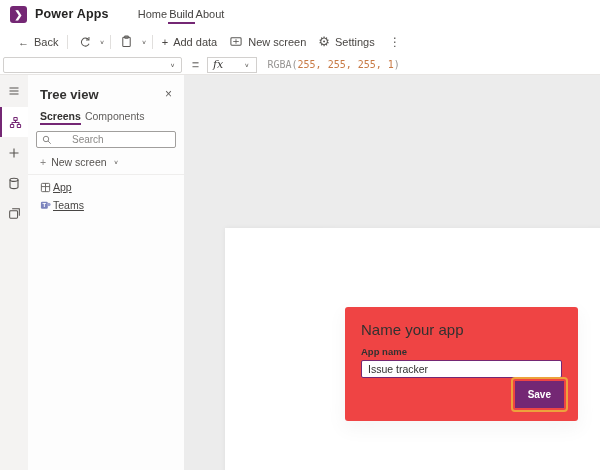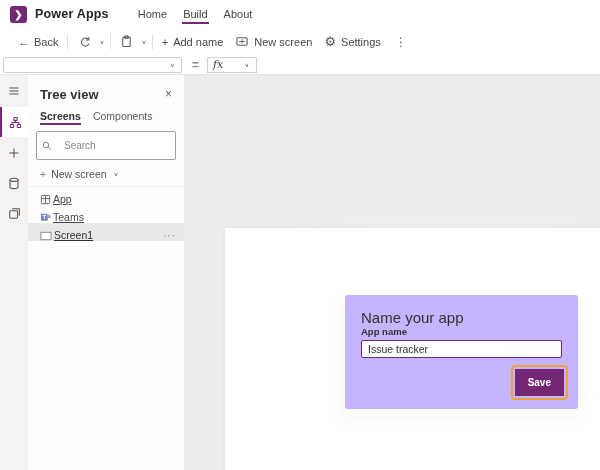--- a/index.html
+++ b/index.html
@@ -4,21 +4,21 @@
 <style>
   * { box-sizing: border-box; margin: 0; padding: 0; }
   html,body { width:600px; height:470px; }
   body { font-family: "Liberation Sans", sans-serif; background:#fff; overflow:hidden; }
   .stage { position:relative; width:600px; height:470px; background:#fff; overflow:hidden; }
 
   
   .topbar { position:absolute; left:0; top:0; width:600px; height:28px; background:#fff; display:flex; align-items:center; }
   .logo { width:17px; height:17px; border-radius:3px; background:#742774; margin-left:10px; display:flex; align-items:center; justify-content:center; color:#fff; font-size:10px; font-weight:bold; }
   .brand { margin-left:8px; font-size:12.5px; font-weight:bold; color:#252423; letter-spacing:.2px; }
-  .topnav { display:flex; margin-left:28px; gap:14px; }
+  .topnav { display:flex; margin-left:28px; }
   .topnav .nav-item { font-size:11px; color:#484644; position:relative; padding:7px 1px; cursor:pointer; }
   .topnav .nav-item.active { color:#3b3a39;text-align:right; }
   .topnav .nav-item.active::after { content:""; position:absolute; left:0; right:0; bottom:3px; height:2px; background:#742774; }
 
   
   .toolbar { position:absolute; left:0; top:28px; width:600px; height:27px; background:#fff; display:flex; align-items:center; padding-left:12px; color:#494643; font-size:11px; }
   .tb-item { display:flex; align-items:center; gap:5px; padding:0 6px; height:27px; cursor:pointer; white-space:nowrap; }
   .tb-sep { width:1px; height:14px; background:#e1dfdd; margin:0 3px; }
   .chev { font-size:7px; color:#6b6966; transform:scaleY(.8); cursor:pointer; padding:0 2px; }
   .tb-icon { display:inline-flex; width:14px; height:14px; align-items:center; justify-content:center; }
@@ -44,43 +44,43 @@
   .rail-item { width:28px; height:28px; display:flex; align-items:center; justify-content:center; cursor:pointer; margin-top:2px; }
   .rail-item svg { stroke:#55524f; fill:none; stroke-width:1.1; }
   .rail-item.active { background:#fff; border-left:2px solid #742774; height:30px; }
   .rail-item.active svg { stroke:#742774; }
 
   
   .panel { position:absolute; left:28px; top:0; width:156px; height:395px; background:#fdfdfd; }
   .panel-head { display:flex; align-items:flex-start; justify-content:space-between; padding:12px 10px 0 12px; }
   .panel-title { font-size:13px; font-weight:bold; color:#323130; }
   .panel-close { font-size:12px; color:#605e5c; cursor:pointer; padding:0 2px; }
-  .panel-tabs { display:flex; gap:12px; padding:8px 0 0 12px; }
+  .panel-tabs { display:flex; gap:4px; padding:8px 0 0 12px; }
   .ptab { font-size:10.5px; color:#605e5c; padding-bottom:3px; position:relative; cursor:pointer; }
   .ptab.active { color:#323130; font-weight:bold; }
   .ptab.active::after { content:""; position:absolute; left:0; right:0; bottom:0; height:2px; background:#742774; }
-  .search-box { margin:6px 8px 0 8px; height:29px; border:1px solid #a19f9d; border-radius:2px; background:#fff; display:flex; align-items:center; padding:0 5px; gap:12px; }
+  .search-box { margin:6px 8px 0 8px; height:17px; border:1px solid #a19f9d; border-radius:2px; background:#fff; display:flex; align-items:center; padding:0 5px; gap:20px; }
   .search-box input { border:none; outline:none; width:100%; font-size:10px; color:#323130; font-family:"Liberation Sans", sans-serif; background:transparent; }
   .search-box input::placeholder { color:#8a8886; }
   .new-screen { display:flex; align-items:center; gap:5px; padding:8px 0 6px 12px; font-size:10.5px; color:#55524f; cursor:pointer; border-bottom:1px solid #efeeed; }
   .tree-list { }
   .tree-row { display:flex; align-items:flex-end; gap:2px; height:18px; padding-left:12px; font-size:10.5px; color:#484644; cursor:pointer; position:relative;text-decoration:underline; }
   .tree-row.selected { background:#e9e8e7; color:#323130; }
   .tree-row .row-more { position:absolute; right:8px; color:#8a8886; font-size:10px; letter-spacing:1px; cursor:pointer; }
   .tree-row svg { flex:0 0 auto; }
 
   
   .workspace { position:absolute; left:184px; top:0; width:416px; height:395px; background:#ececec; }
   .screen1 { position:absolute; left:41px; top:153px; width:380px; height:250px; background:#fff; box-shadow:0 0 5px rgba(0,0,0,0.06); }
 
   
-  .dialog { position:absolute; left:161px; top:220px; width:233px; height:114px; background:#c4b5fd; border-radius:3px;
+  .dialog { position:absolute; left:161px; top:232px; width:233px; height:114px; background:#ef4444; border-radius:3px;
             box-shadow:0 0 55px 38px rgba(255,255,255,0.85), 0 6px 18px rgba(0,0,0,0.18); padding:14px 16px; }
   .dlg-title { font-size:15px; color:#323130; }
-  .dlg-label { font-size:9.5px; color:#323130; font-weight:bold; margin-top:0; }
+  .dlg-label { font-size:9.5px; color:#323130; font-weight:bold; margin-top:8px; }
   .dlg-input { margin-top:3px; width:201px; height:18px; border:1.5px solid #742774; border-radius:2px; font-size:10.5px; color:#323130; padding:0 6px; outline:none; font-family:"Liberation Sans", sans-serif; }
   .save-ring { position:absolute; right:10px; bottom:9px; border:2px solid #eda23c; border-radius:4px; padding:2px; }
   .save-btn { background:#742774; color:#fff; font-size:10px; font-weight:bold; border:none; border-radius:0; padding:8px 13px; cursor:pointer; font-family:"Liberation Sans", sans-serif; }
 </style>
 </head>
 <body>
 
 <div class="stage">
 
   <div class="topbar">
@@ -116,21 +116,21 @@
         <svg width="13" height="13" viewBox="0 0 14 14">
             <rect x="3" y="2.5" width="8" height="10" rx="1"></rect>
             <rect x="5" y="1.2" width="4" height="2.4" rx="0.8"></rect>
           </svg>
       </span>
     </div>
     <span class="chev">∨</span>
     <div class="tb-sep"></div>
     <div class="tb-item">
       <span>+</span>
-      <span>Add name</span>
+      <span>Add data</span>
     </div>
     <div class="tb-item">
       <span class="tb-icon">
         <svg width="14" height="13" viewBox="0 0 15 14">
             <rect x="2" y="3" width="11" height="8" rx="1"></rect>
             <path d="M4.5 7 h6 M7.5 4.5 v5" stroke-width="0.9"></path>
           </svg>
       </span>
       <span>New screen</span>
     </div>
@@ -144,20 +144,21 @@
   <div class="formulabar">
     <div class="prop-select">
       <span></span>
       <span class="chev">∨</span>
     </div>
     <span class="equals">=</span>
     <div class="fx-box">
       <span class="fx">fx</span>
       <span class="chev">∨</span>
     </div>
+    <div class="formula-text"><span class="f-paren">RGBA(</span><span class="f-num">255, 255, 255, 1</span><span class="f-paren">)</span></div>
   </div>
 
   <div class="bodyarea">
 
     <div class="rail">
       <div class="rail-item">
         <svg width="12" height="12" viewBox="0 0 12 12">
             <path d="M1.5 3 h9 M1.5 6 h9 M1.5 9 h9"></path>
           </svg>
       </div>
@@ -220,27 +221,20 @@
           <span>App</span>
         </div>
         <div class="tree-row">
           <svg width="11" height="11" viewBox="0 0 12 12">
               <rect x="1" y="2" width="7.5" height="7.5" rx="1.3" fill="#7b83bd"></rect>
               <text x="4.7" y="7.8" font-size="6.5" fill="#fff" text-anchor="middle" font-family="Liberation Sans, sans-serif" font-weight="bold">T</text>
               <circle cx="9.7" cy="5" r="1.9" fill="#9aa0cf"></circle>
             </svg>
           <span>Teams</span>
         </div>
-        <div class="tree-row selected">
-          <svg width="12" height="10" viewBox="0 0 13 10">
-              <rect x="1" y="1" width="11" height="8" fill="#fff" stroke="#8a8886" stroke-width="1"></rect>
-            </svg>
-          <span>Screen1</span>
-          <span class="row-more">···</span>
-        </div>
       </div>
     </div>
 
     <div class="workspace">
       <div class="screen1"></div>
 
       <div class="dialog">
         <div class="dlg-title">Name your app</div>
         <div class="dlg-label">App name</div>
         <input class="dlg-input" type="text" value="Issue tracker" style="">

